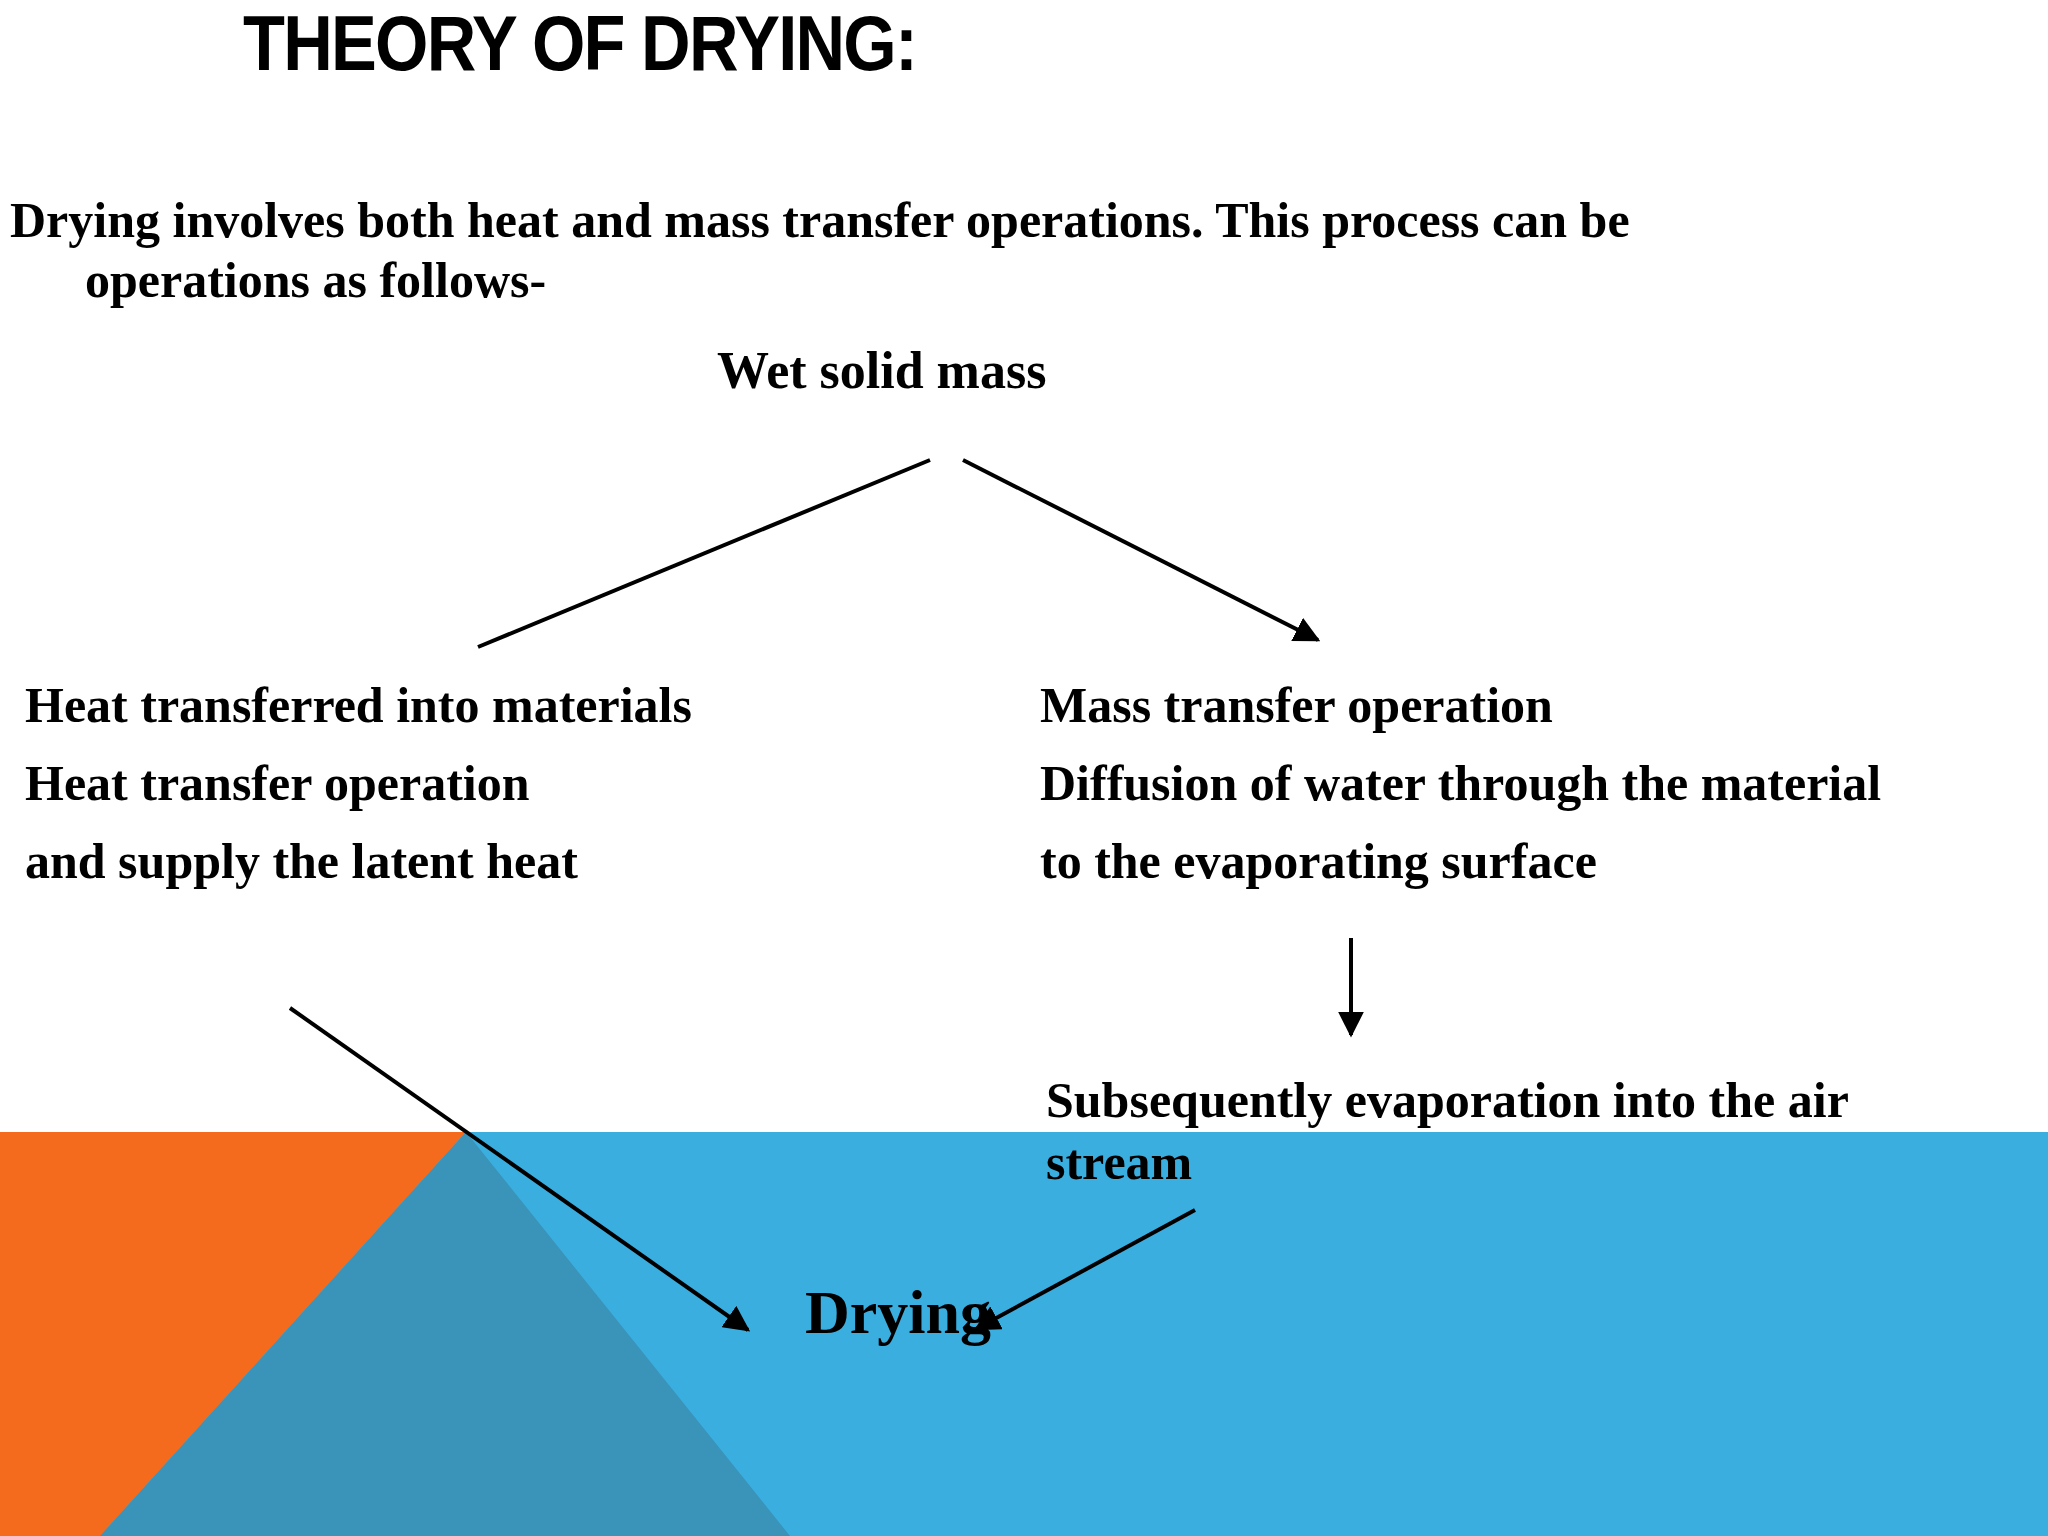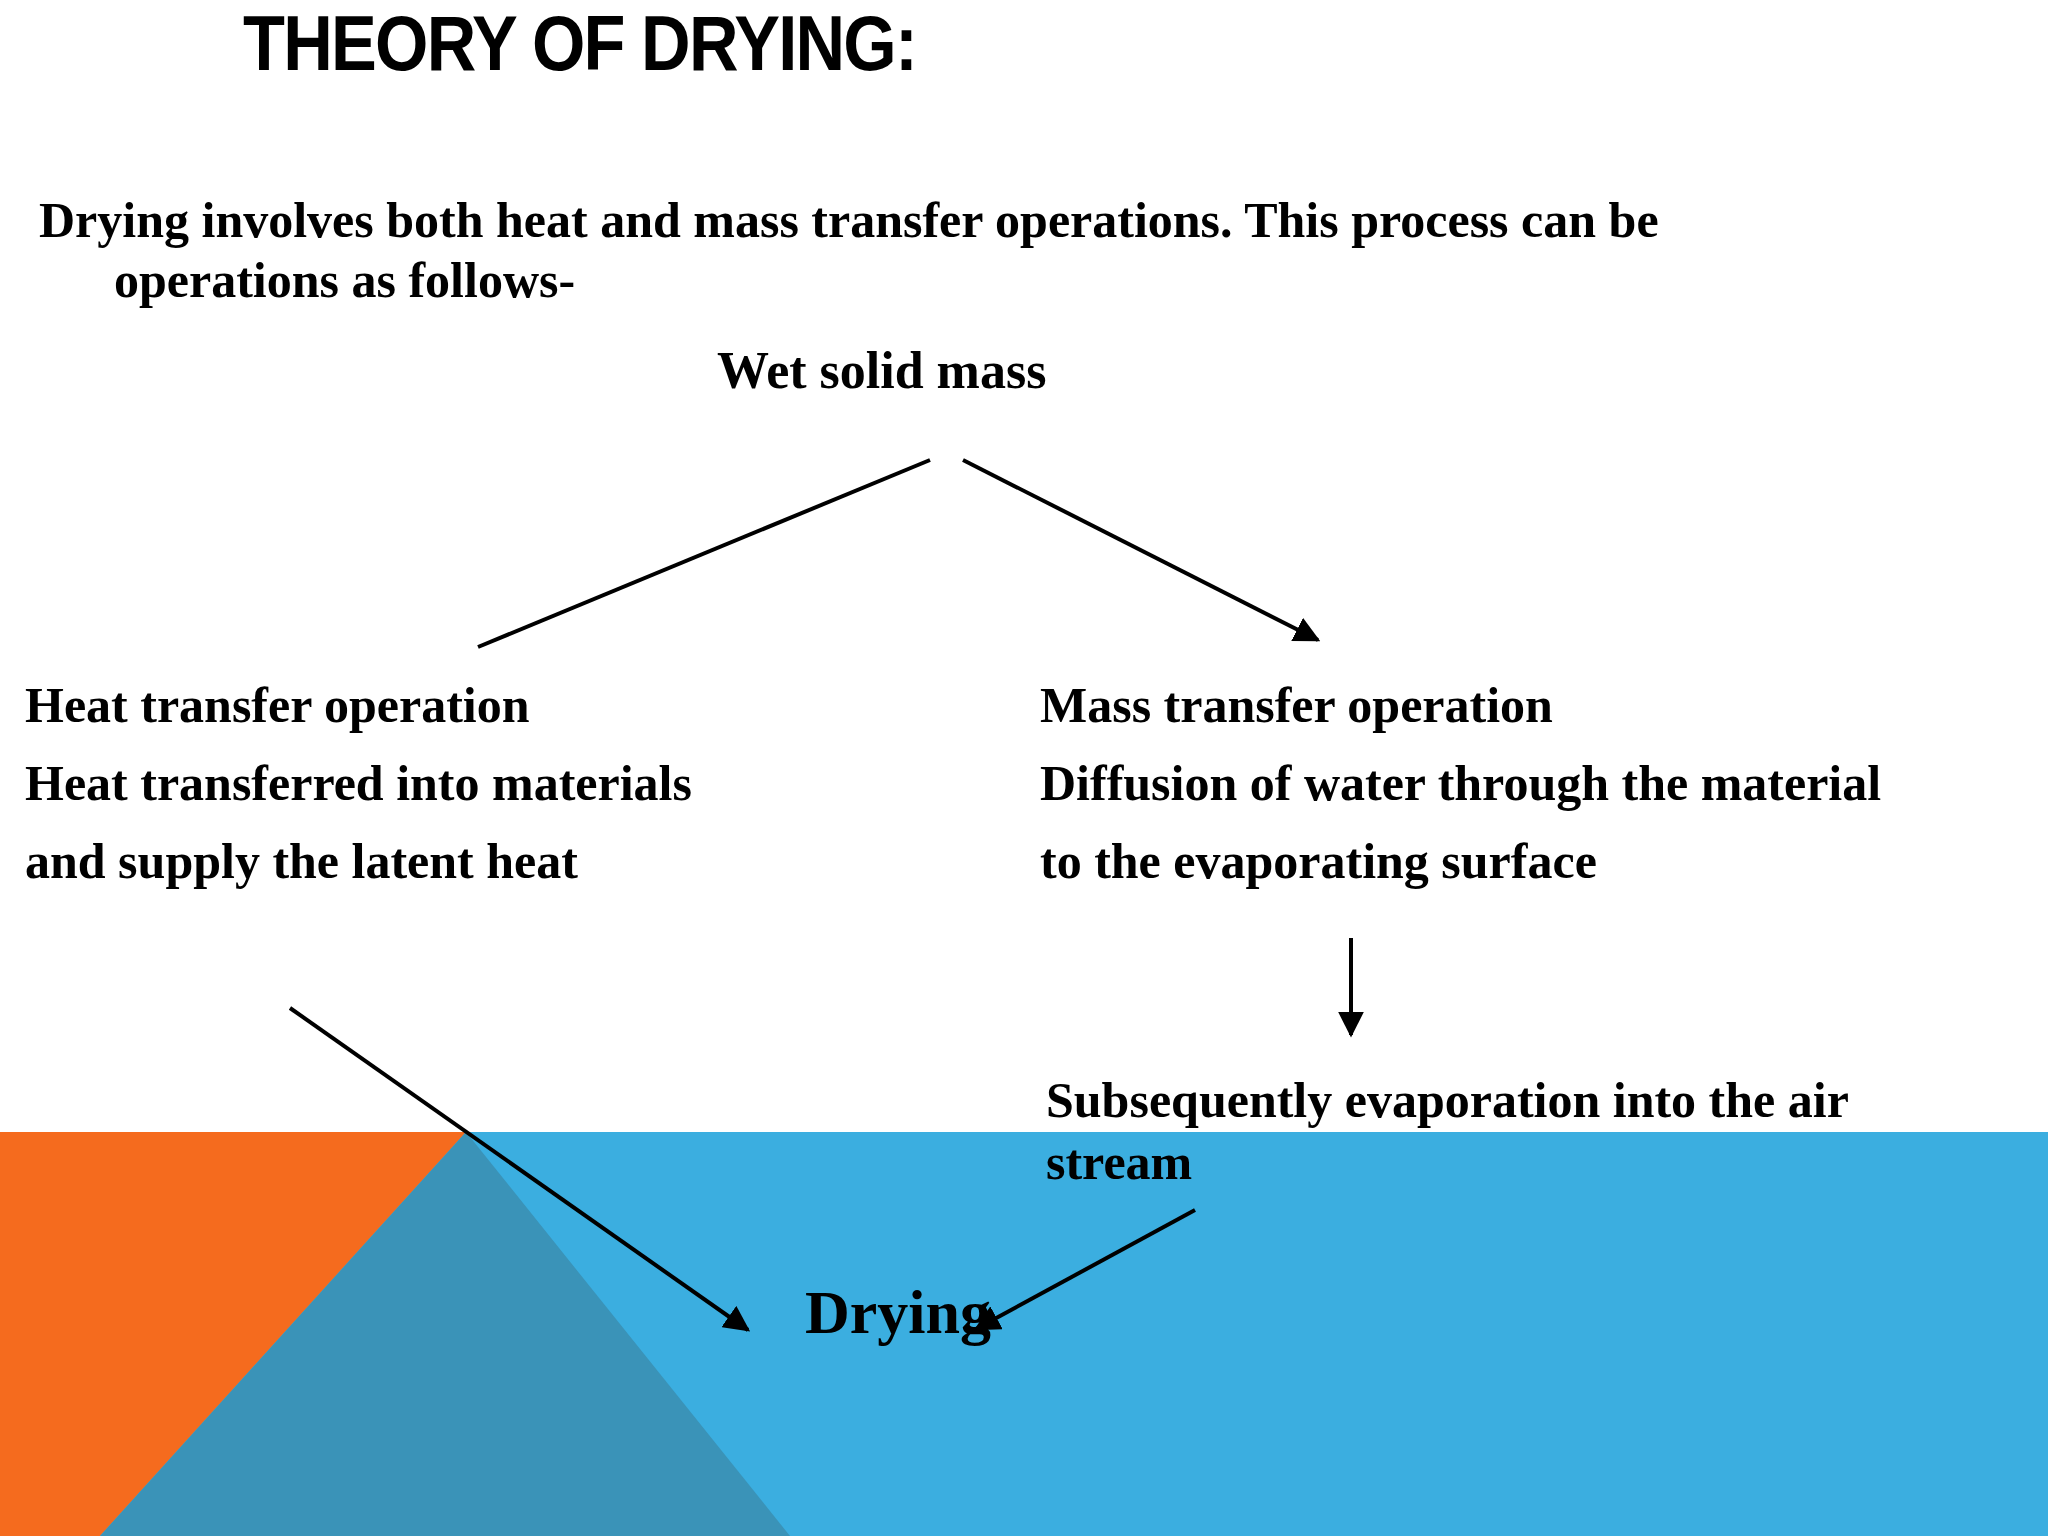--- a/index.html
+++ b/index.html
@@ -32,21 +32,21 @@
     left: 243px;
     top: 4px;
     font-family: "Liberation Sans", sans-serif;
     font-size: 78px;
     line-height: 78px;
     letter-spacing: -2px;
     transform: scaleX(0.88);
     transform-origin: left top;
   }
   .para {
-    left: 39px;
+    left: 10px;
     top: 190px;
     font-size: 50px;
     line-height: 60px;
   }
   .para .indent {
     padding-left: 75px;
   }
   .wet {
     left: 717px;
     top: 340px;
@@ -106,22 +106,22 @@
   <div class="txt title">THEORY OF DRYING:</div>
 
   <div class="txt para">
     <div>Drying involves both heat and mass transfer operations. This process can be</div>
     <div class="indent">operations as follows-</div>
   </div>
 
   <div class="txt wet">Wet solid mass</div>
 
   <div class="txt col col-left">
+    <div>Heat transferred into materials</div>
     <div>Heat transfer operation</div>
-    <div>Heat transferred into materials</div>
     <div>and supply the latent heat</div>
   </div>
 
   <div class="txt col col-right">
     <div>Mass transfer operation</div>
     <div>Diffusion of water through the material</div>
     <div>to the evaporating surface</div>
   </div>
 
   <div class="txt subseq">

